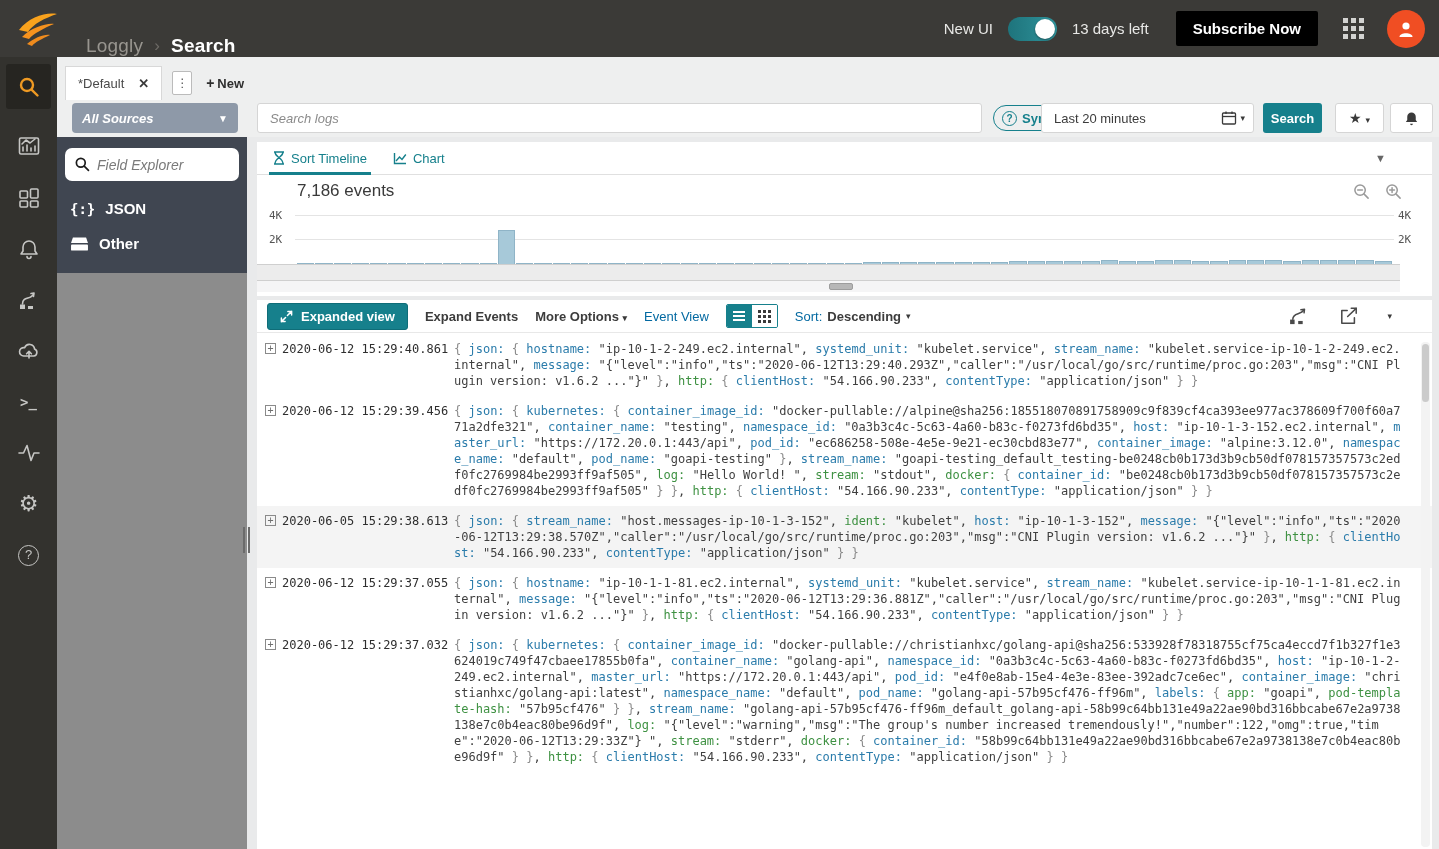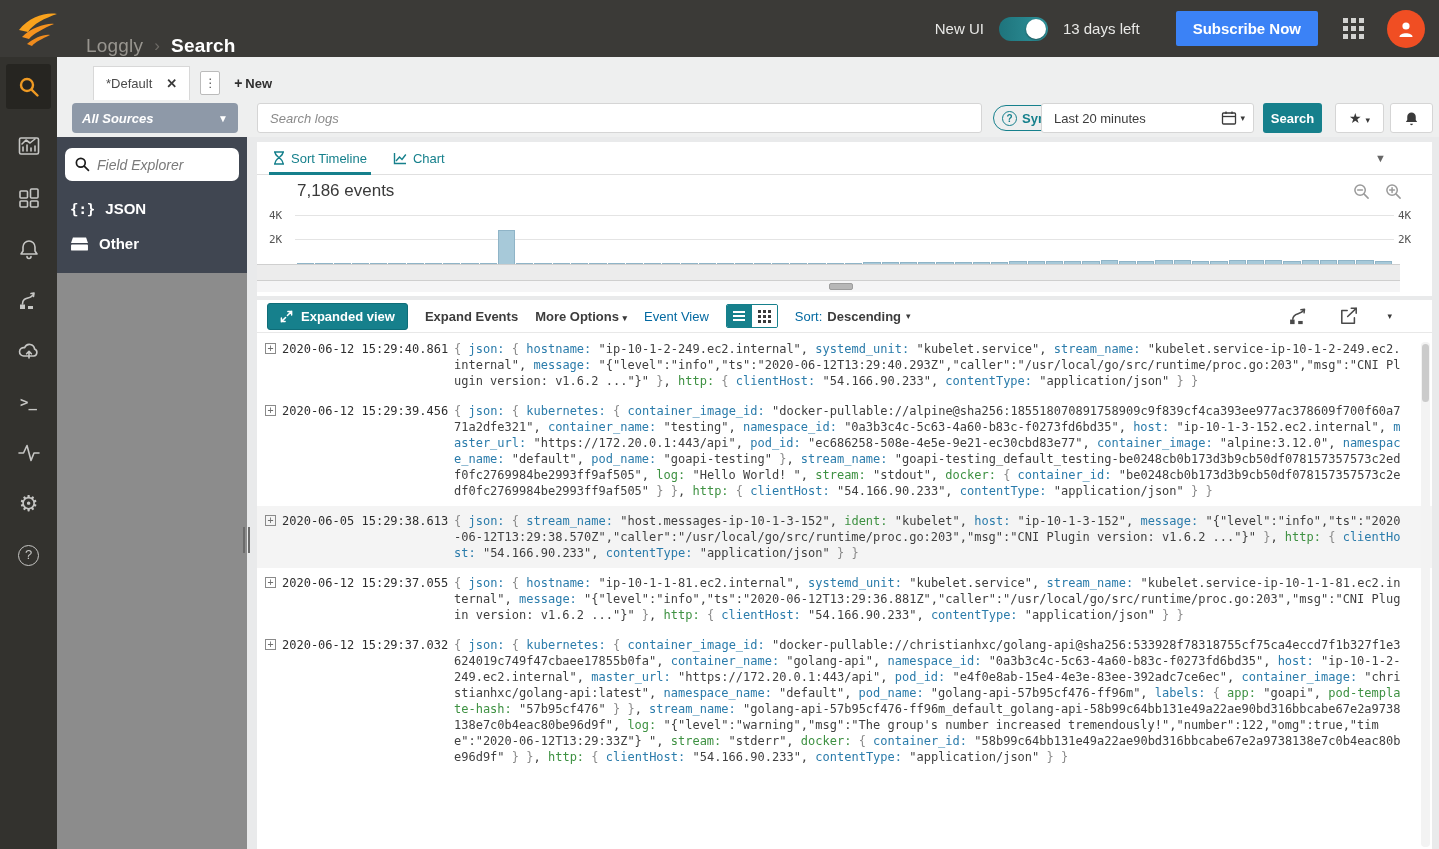--- a/index.html
+++ b/index.html
@@ -10,37 +10,37 @@
   
   .header { position:absolute; left:0; top:0; right:0; height:57px; background:#3b3a37; display:flex; align-items:center; padding:0 14px; z-index:9; }
   .logo { width:44px; height:40px; margin-left:2px; }
   .crumbs { margin-left:26px; font-size:19px; letter-spacing:.2px; display:flex; align-items:center;margin-top:35px; }
   .crumb-dim { color:#98958f; }
   .crumb-sep { color:#6e6b66; margin:0 11px; font-size:17px; }
   .crumb-active { color:#ffffff; font-weight:700; }
   .header-right { margin-left:auto; display:flex; align-items:center; gap:15px; color:#e8e8e6; font-size:15px; }
   .toggle { width:49px; height:24px; border-radius:13px; background:linear-gradient(90deg,#1e747c,#2f939b); position:relative; cursor:pointer; }
   .toggle .knob { position:absolute; right:2px; top:2px; width:20px; height:20px; border-radius:50%; background:#fff; box-shadow:0 1px 2px rgba(0,0,0,.4); }
-  .subscribe { background:#3b82f6; color:#fff; border:none; font-family:inherit; font-size:15px; font-weight:700; padding:9px 17px; border-radius:2px; cursor:pointer; margin-left:21px; }
+  .subscribe { background:#000000; color:#fff; border:none; font-family:inherit; font-size:15px; font-weight:700; padding:9px 17px; border-radius:2px; cursor:pointer; margin-left:12px; }
   .grid-icon { display:grid; grid-template-columns:repeat(3,5px); grid-template-rows:repeat(3,5px); gap:3px; margin:0 8px 0 10px; cursor:pointer; }
   .grid-icon i { background:#d3d3d1; }
   .avatar { width:38px; height:38px; border-radius:50%; background:#f04e23; display:flex; align-items:center; justify-content:center; cursor:pointer; }
 
   
   .rail { position:absolute; left:0; top:57px; bottom:0; width:57px; background:#33322e; display:flex; flex-direction:column; align-items:center; z-index:8; }
   .rail .tile { width:45px; height:45px; margin-top:7px; background:#262521; border-radius:3px; display:flex; align-items:center; justify-content:center; cursor:pointer; }
   .rail .ric { width:26px; height:26px; margin-top:25px; display:flex; align-items:center; justify-content:center; color:#c6c6c4; cursor:pointer; }
   .rail .ric svg { stroke:#c6c6c4; fill:none; stroke-width:1.6; stroke-linecap:round; stroke-linejoin:round; }
   .term-glyph { font-family:"DejaVu Sans Mono",monospace; font-size:14px; font-weight:700; color:#c6c6c4; }
   .gear-glyph { font-size:22px; line-height:22px; color:#c6c6c4; }
   .help-glyph { width:21px; height:21px; border:1.6px solid #c6c6c4; border-radius:50%; font-size:13px; line-height:18px; text-align:center; color:#c6c6c4; }
 
   
   .subheader { position:absolute; left:57px; top:57px; right:0; height:80px; background:#eeefef; z-index:7; }
-  .tabstrip { height:43px; display:flex; align-items:flex-end; padding-left:36px; }
+  .tabstrip { height:43px; display:flex; align-items:flex-end; padding-left:8px; }
   .tab-active { background:#fff; border:1px solid #d8d8d8; border-bottom:none; height:34px; display:flex; align-items:center; padding:0 12px; gap:14px; font-size:13px; color:#4a4a4a; cursor:pointer; }
   .tab-close { color:#3a3a3a; font-weight:700; font-size:13px; cursor:pointer; }
   .tab-menu-btn { width:20px; height:24px; background:#fff; border:1px solid #bbb; border-radius:2px; margin:0 0 5px 10px; text-align:center; line-height:22px; color:#555; font-size:12px; cursor:pointer; }
   .tab-new { margin:0 0 9px 14px; font-size:13px; color:#2f2f2f; font-weight:700; cursor:pointer; }
   .tab-new .plus { font-size:14px; margin-right:3px; }
   .searchrow { height:37px; position:relative; }
   .sources-pill { position:absolute; left:15px; top:3px; width:166px; height:30px; background:#8e99a8; border-radius:4px; color:#fff; font-size:13px; font-weight:700; font-style:italic; display:flex; align-items:center; padding:0 10px; cursor:pointer; }
   .sources-pill .caret { margin-left:auto; font-style:normal; font-size:10px; }
   .search-input { position:absolute; left:200px; top:3px; width:725px; height:30px; border:1px solid #d5d5d5; border-radius:3px; padding:0 12px; font-family:inherit; font-size:13px; color:#333; }
   .search-input::placeholder { font-style:italic; color:#8a8a8a; }

